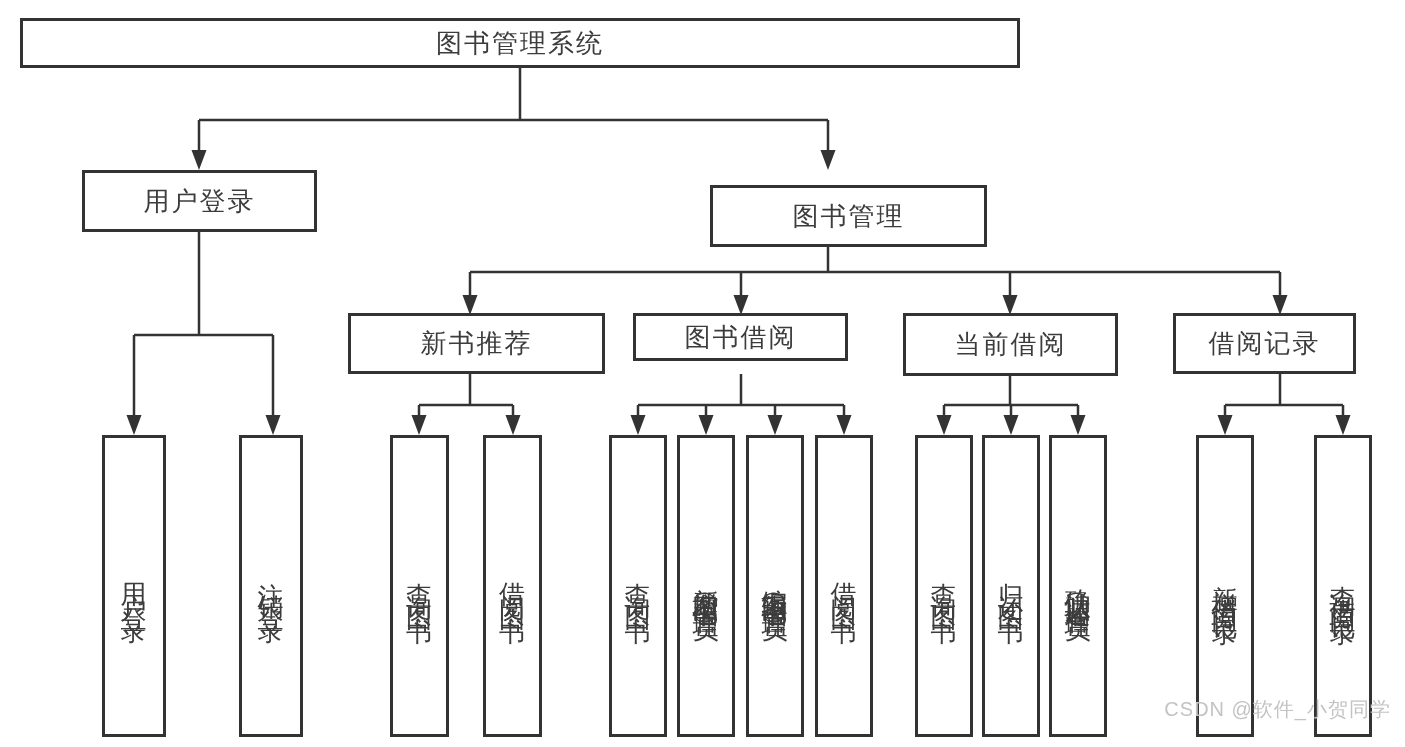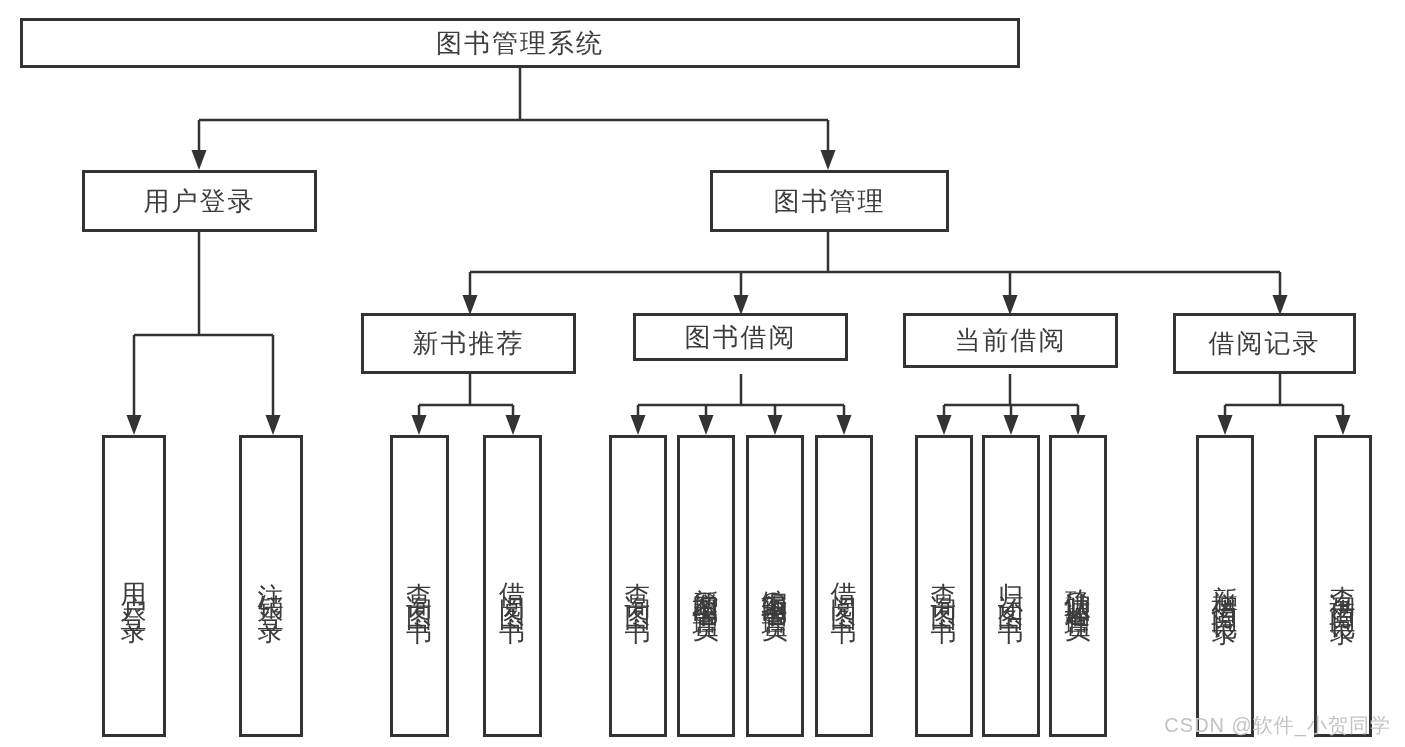--- a/index.html
+++ b/index.html
@@ -27,21 +27,21 @@
   .vbox{border-width:3px;}
   .vtext{
     writing-mode:vertical-rl;
     text-orientation:mixed;
     font-size:26px;
     line-height:1;
     white-space:nowrap;
   }
   #watermark{
     position:absolute;
-    right:14px;bottom:8px;
+    right:14px;bottom:24px;
     font-size:20px;
     letter-spacing:1px;
     z-index:10;
     white-space:nowrap;
     margin-top:16px;
   }
 </style>
 </head>
 <body>
 
@@ -79,31 +79,31 @@
       </g>
   </svg>
 
   <div class="node" style="left:20px;top:18px;width:1000px;height:50px">
     <span class="hlabel">图书管理系统</span>
   </div>
 
   <div class="node" style="left:82px;top:170px;width:235px;height:62px">
     <span class="hlabel">用户登录</span>
   </div>
-  <div class="node" style="left:710px;top:170px;width:239px;height:62px">
+  <div class="node" style="left:710px;top:185px;width:277px;height:62px">
     <span class="hlabel">图书管理</span>
   </div>
 
-  <div class="node" style="left:361px;top:313px;width:215px;height:61px">
+  <div class="node" style="left:348px;top:313px;width:257px;height:61px">
     <span class="hlabel">新书推荐</span>
   </div>
   <div class="node" style="left:633px;top:313px;width:215px;height:48px">
     <span class="hlabel">图书借阅</span>
   </div>
-  <div class="node" style="left:903px;top:313px;width:215px;height:55px">
+  <div class="node" style="left:903px;top:313px;width:215px;height:63px">
     <span class="hlabel">当前借阅</span>
   </div>
   <div class="node" style="left:1173px;top:313px;width:183px;height:61px">
     <span class="hlabel">借阅记录</span>
   </div>
 
   <div class="node vbox" style="left:102px;top:435px;width:64px;height:302px">
     <span class="vtext" style="letter-spacing: 12px;">用户登录</span>
   </div>
   <div class="node vbox" style="left:239px;top:435px;width:64px;height:302px">

